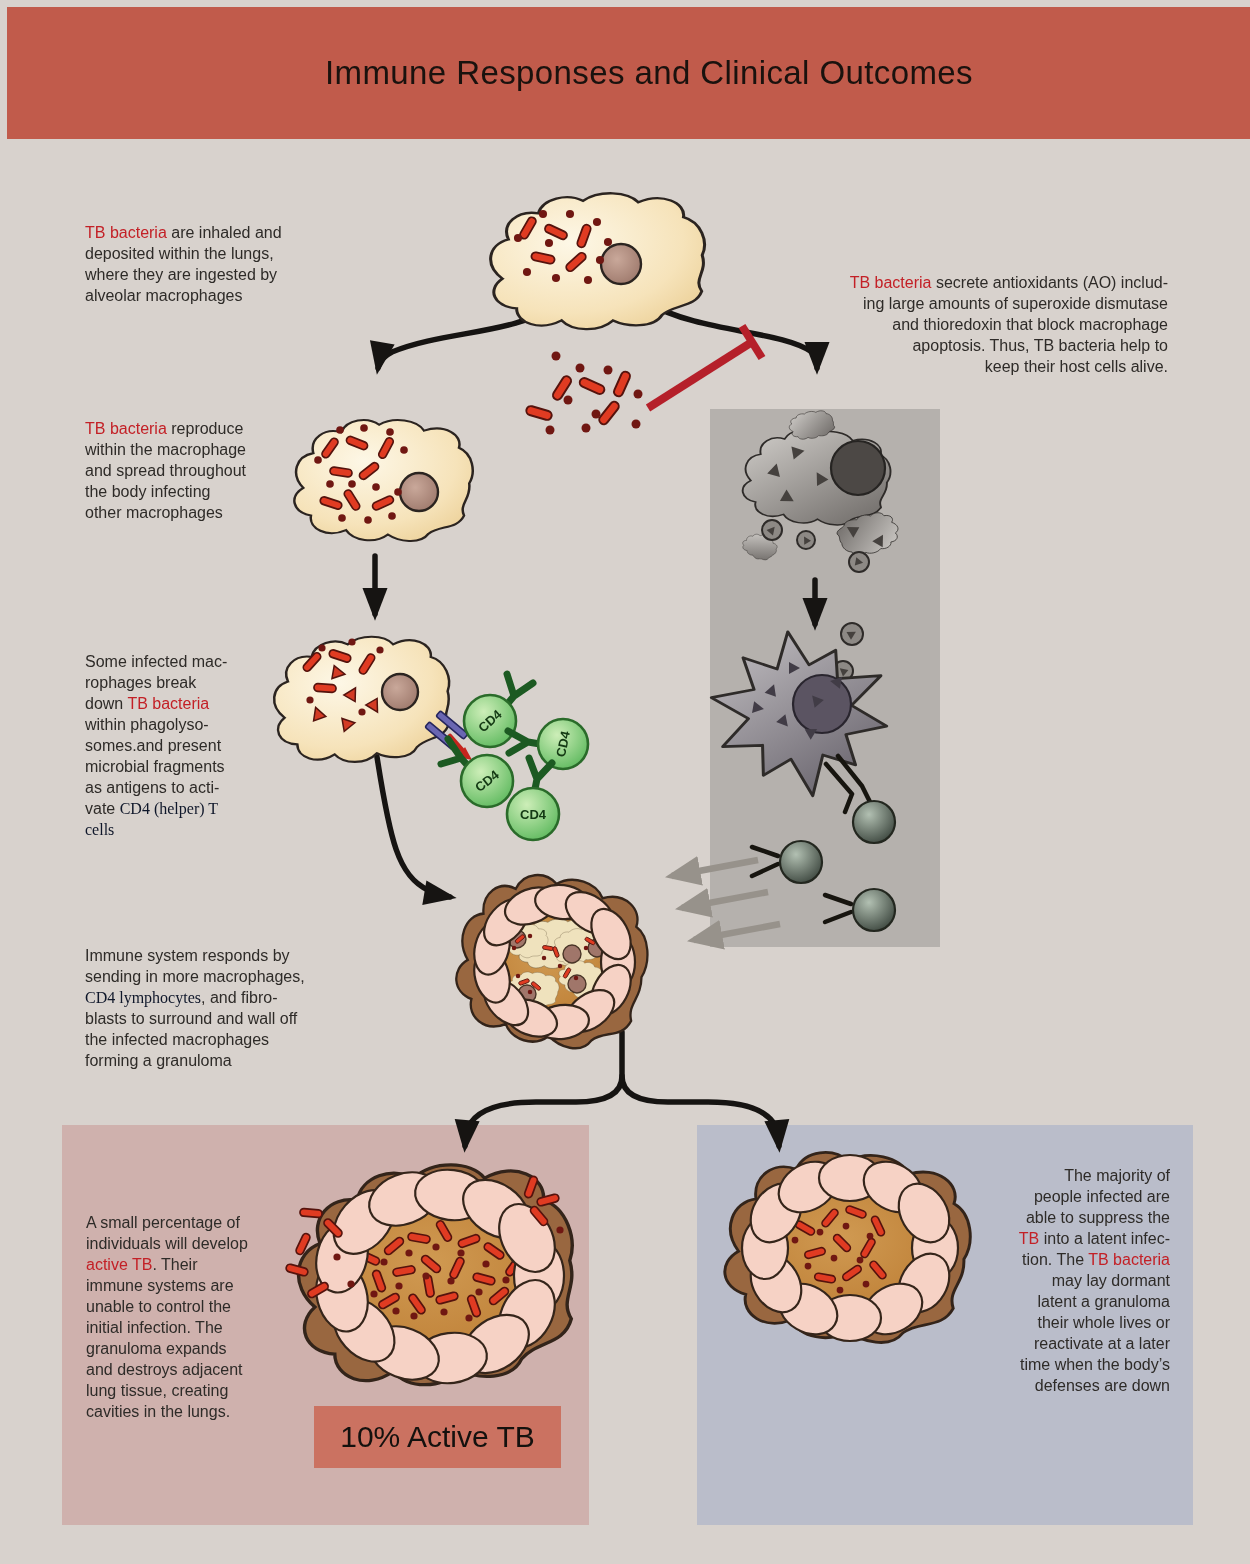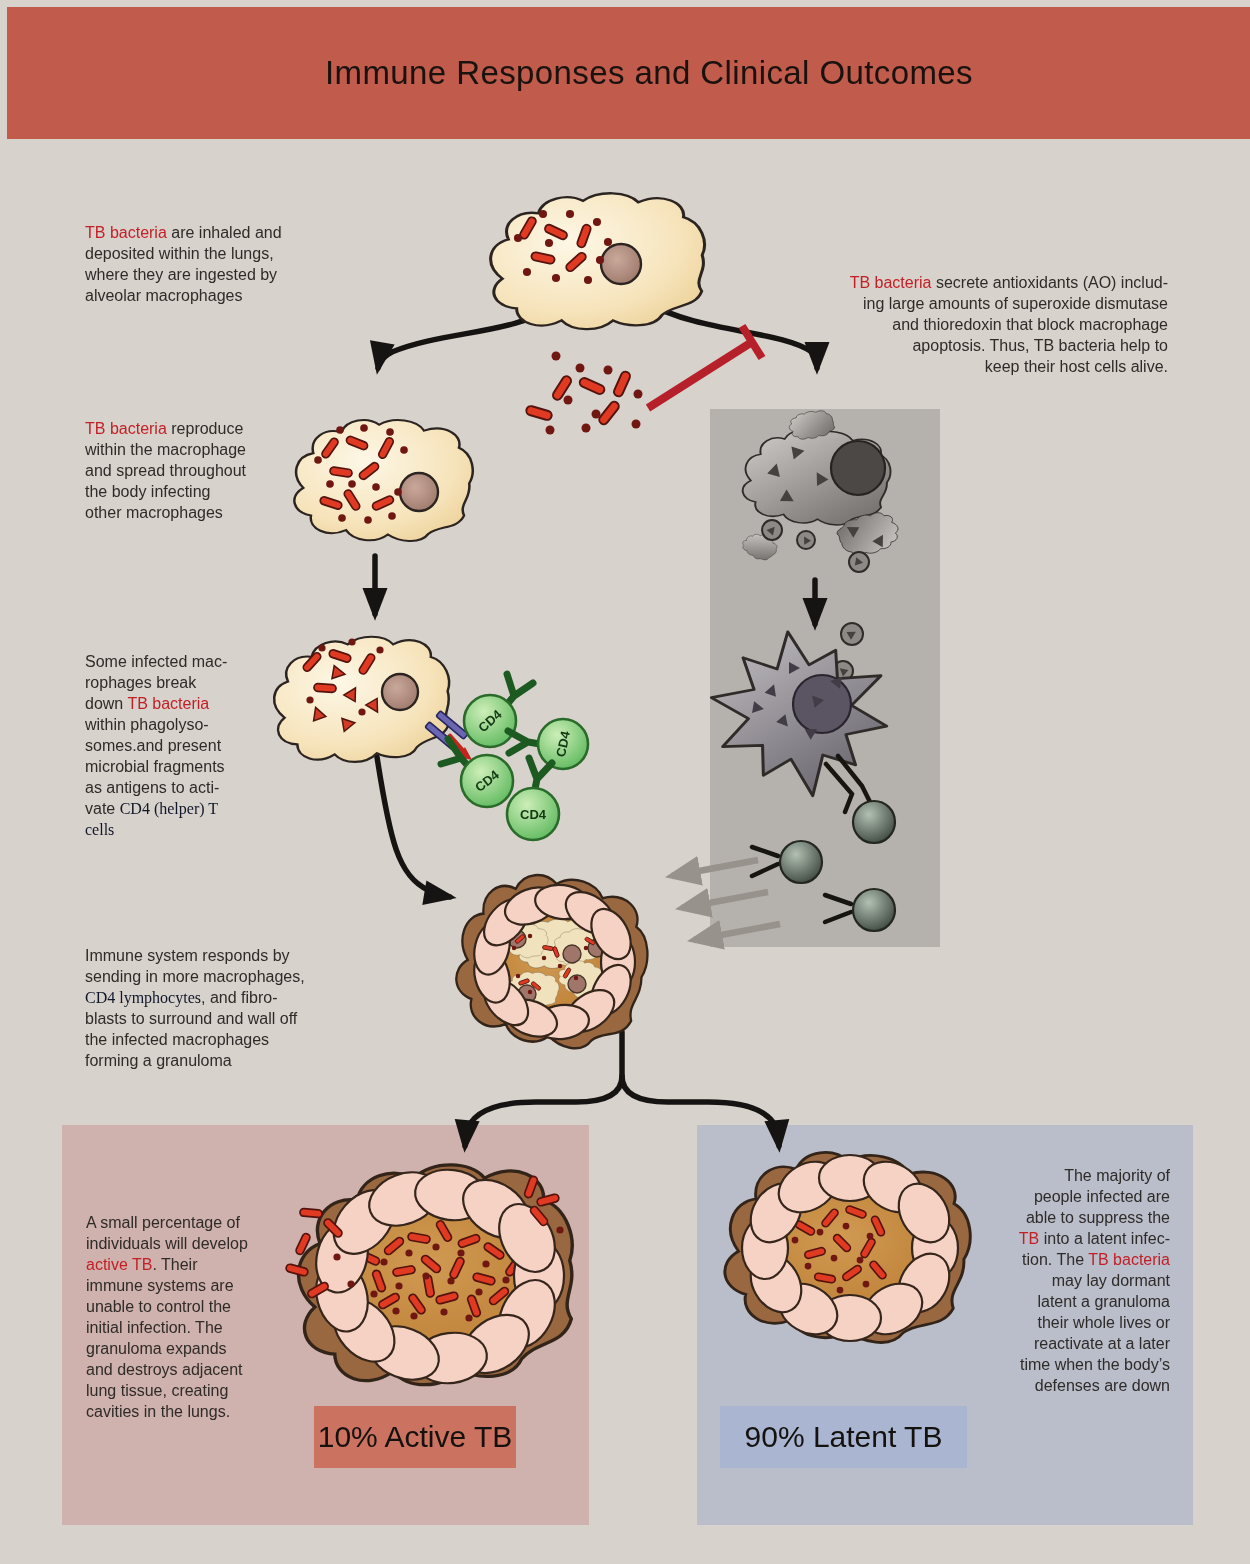--- a/index.html
+++ b/index.html
@@ -11,21 +11,21 @@
   .txlayer{position:absolute;z-index:3;}
   
   #title-band{left:7px;top:7px;width:1236px;height:132px;background:#c15b4b;
     display:flex;flex-direction:column;align-items:center;justify-content:center;gap:7px;padding-left:24px;}
   #title-band div{font-size:33px;color:#1a120e;letter-spacing:.4px;}
   
   #box-active{left:62px;top:1125px;width:527px;height:400px;background:#cfb1ad;}
   #box-latent{left:697px;top:1125px;width:496px;height:400px;background:#babdca;}
   
   .badge{display:flex;align-items:center;justify-content:center;font-size:30px;color:#14110e;}
-  #badge-active{left:314px;top:1406px;width:202px;height:62px;background:#cb7261;}
+  #badge-active{left:314px;top:1406px;width:247px;height:62px;background:#cb7261;}
   #badge-latent{left:720px;top:1406px;width:247px;height:62px;background:#a9b5d1;}
   
   .ann{font-size:16px;line-height:21px;color:#2e2b28;}
   .ann.r{text-align:right;}
   .c-red{color:#c32026;} .c-green{color:#0f172a;font-family:Liberation Serif, serif;}
   #ann-inhale{left:85px;top:222px;width:220px;}
   #ann-antiox{left:818px;top:272px;width:350px;}
   #ann-reproduce{left:85px;top:418px;width:220px;}
   #ann-breakdown{left:85px;top:651px;width:180px;}
   #ann-immune{left:85px;top:945px;width:245px;}
@@ -522,17 +522,14 @@
       <div><span>latent a granuloma</span></div>
       <div><span>their whole lives or</span></div>
       <div><span>reactivate at a later</span></div>
       <div><span>time when the body’s</span></div>
       <div><span>defenses are down</span></div>
     </div>
 
   <div class="txlayer badge" id="badge-active">
     <span>10% Active TB</span>
   </div>
-  <div class="txlayer badge" id="badge-latent">
-    <span>90% Latent TB</span>
-  </div>
 
 </div>
 
 </body></html>

